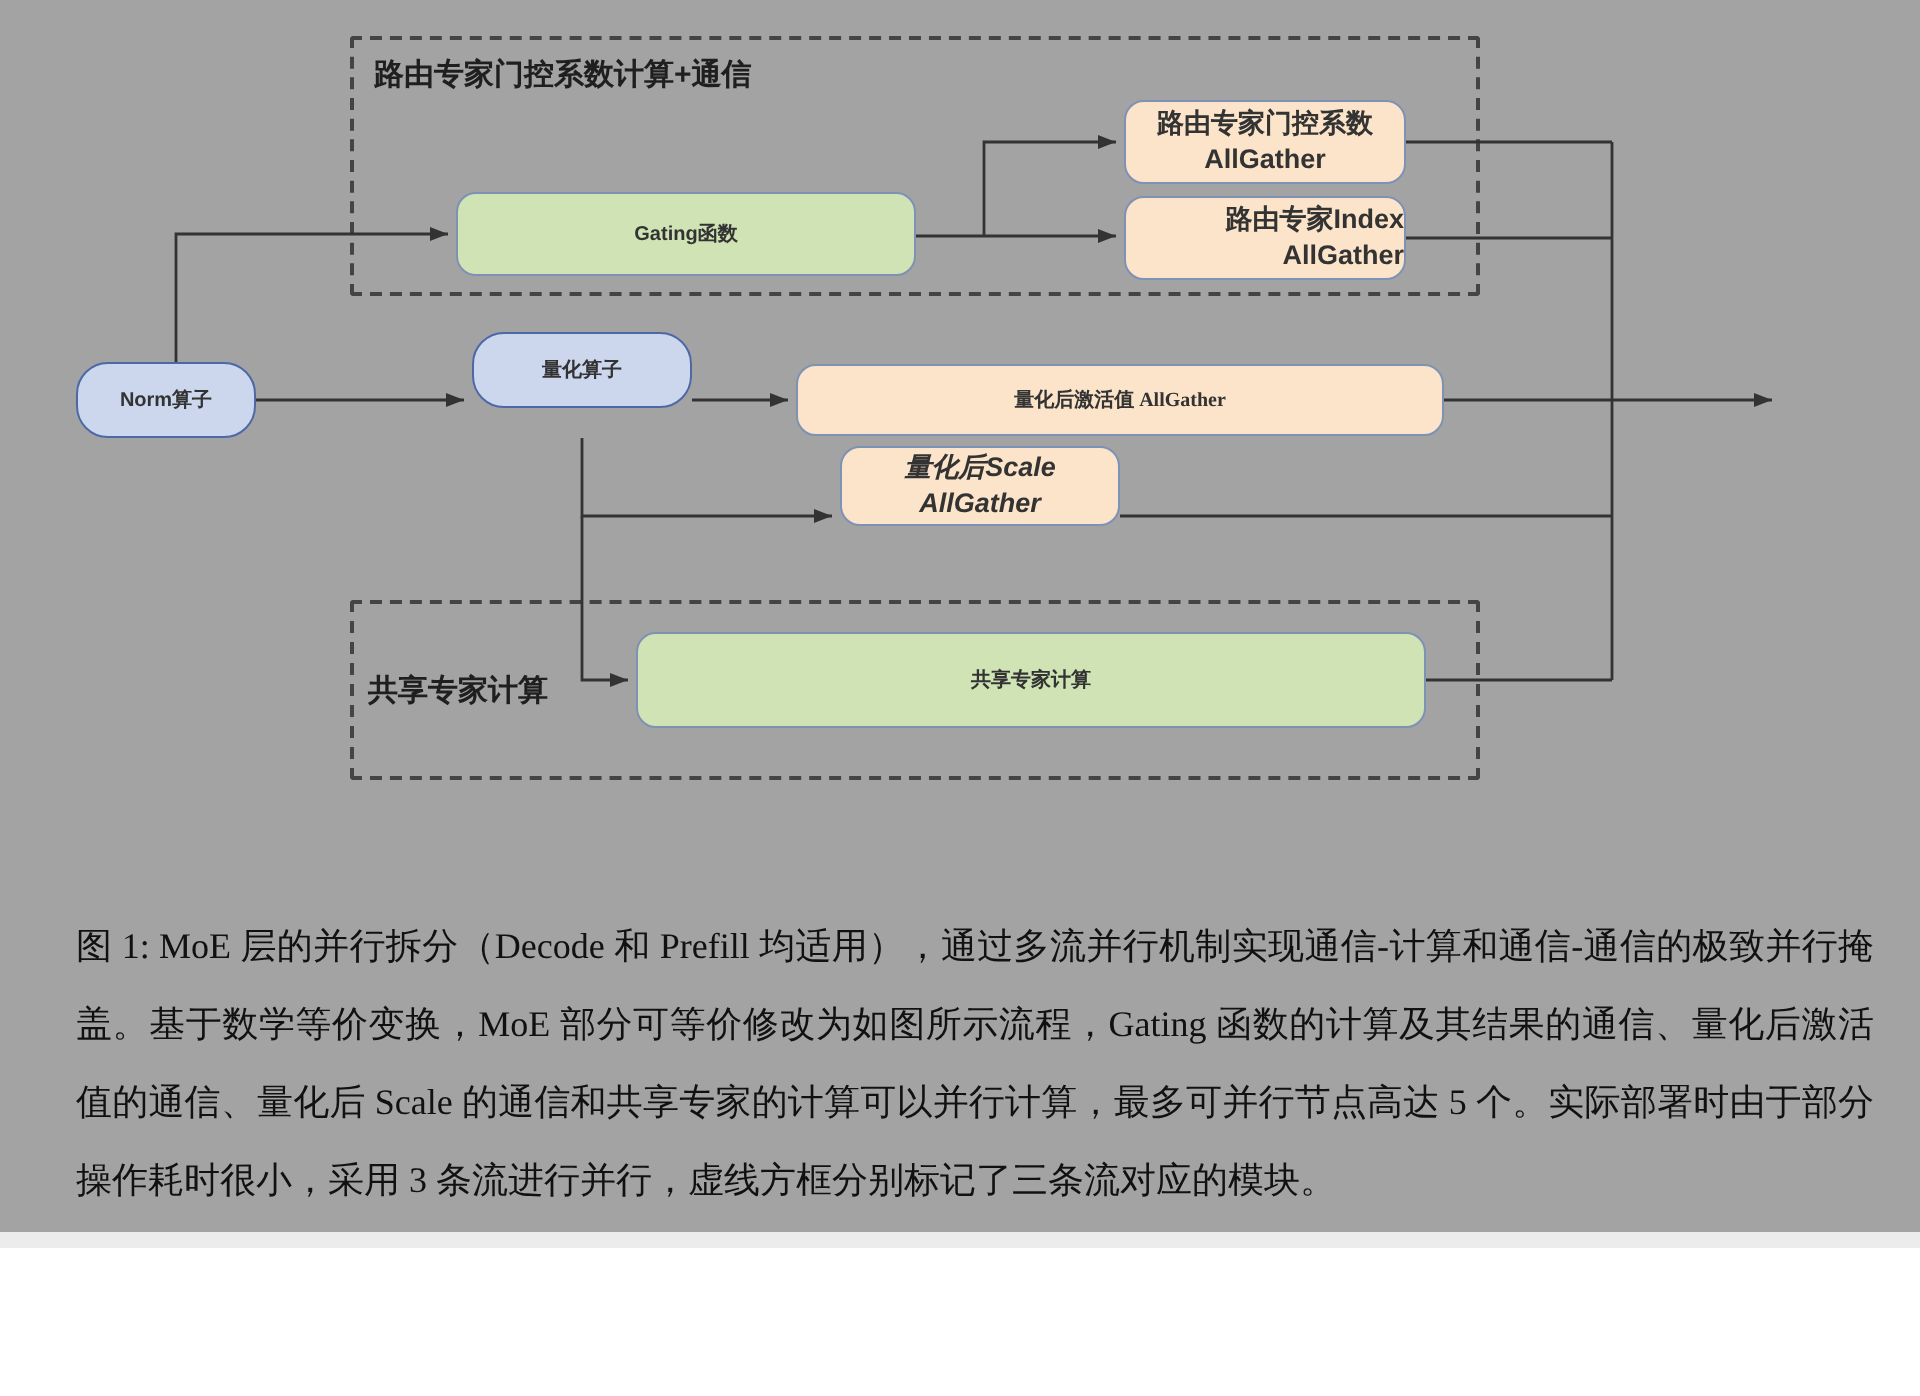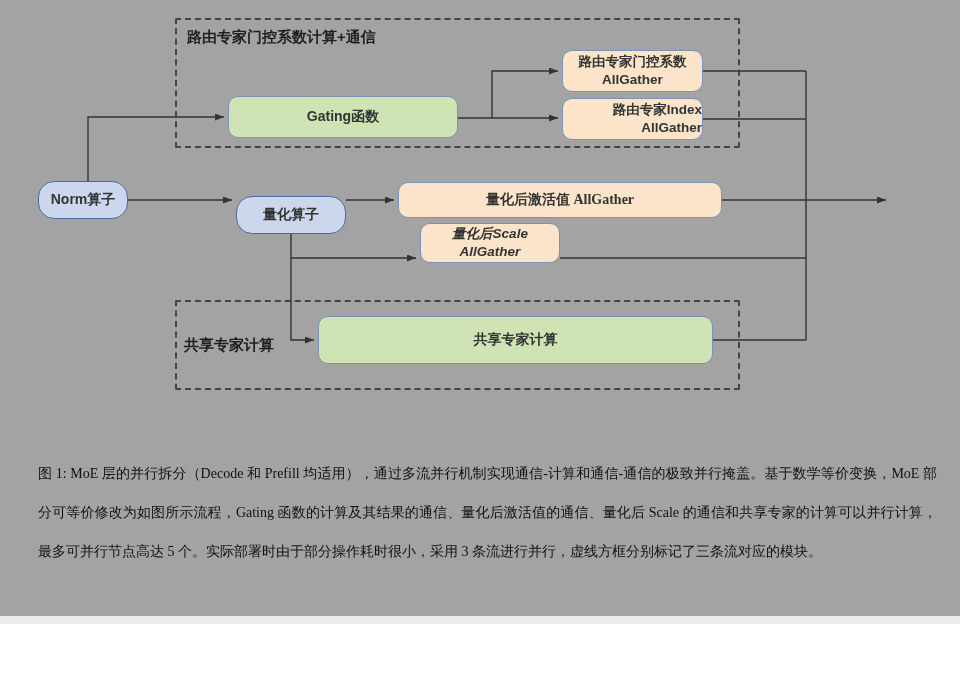--- a/index.html
+++ b/index.html
@@ -29,42 +29,42 @@
 
   
   svg.connectors { position:absolute; left:0; top:0; z-index:2; pointer-events:none; }
   svg.connectors path.c { fill:none; stroke:var(--line,#333333); stroke-width:1.4; }
   #arrowhead path { fill:var(--line,#333333); stroke:none; }
 
   
   .node {
     position:absolute; z-index:3;
     display:flex; align-items:center; justify-content:center; text-align:center;
-    font-weight:bold; color:#333333; font-size:14px;
+    font-weight:bold; color:#333333; font-size:10px;
     border:1.6px solid var(--box-border,#7d92b5); border-radius:10px;
   }
   .node.green { background:var(--green-fill,#cfe3b4); }
   .node.peach { background:var(--peach-fill,#fbe4c9); }
   .node.blue  { background:var(--blue-fill,#ccd7ee); border-color:var(--blue-border,#4d69a5); border-radius:16px; }
   .node.two   { flex-direction:column; line-height:1.3; font-size:13.5px; }
 
   .n-norm   { left:38px;  top:181px; width:90px;  height:38px; }
   .n-gating { left:228px; top:96px;  width:230px; height:42px; }
   .n-coef   { left:562px; top:50px;  width:141px; height:42px; }
   .n-index  { left:562px; top:98px;  width:141px; height:42px;align-items:flex-end; }
-  .n-quant  { left:236px; top:196px; width:110px; height:38px; }
+  .n-quant  { left:236px; top:166px; width:110px; height:38px; }
   .n-act    { left:398px; top:182px; width:324px; height:36px;font-family:Liberation Serif, serif; }
   .n-scale  { left:420px; top:223px; width:140px; height:40px;font-style:italic; }
   .n-shared { left:318px; top:316px; width:395px; height:48px; }
 
   
   .caption {
     position:absolute; left:38px; top:454px; width:899px;
     font-family:"Liberation Serif","DejaVu Serif",serif;
-    font-size:14px; line-height:39px; color:#111111;
+    font-size:18px; line-height:39px; color:#111111;
     text-align:justify;
   }
   .bottom-strip { position:absolute; left:0; bottom:0; width:960px; height:8px; background:#ececec; }
 </style>
 </head>
 <body>
 
 <div class="canvas">
   <div class="figure">
 

